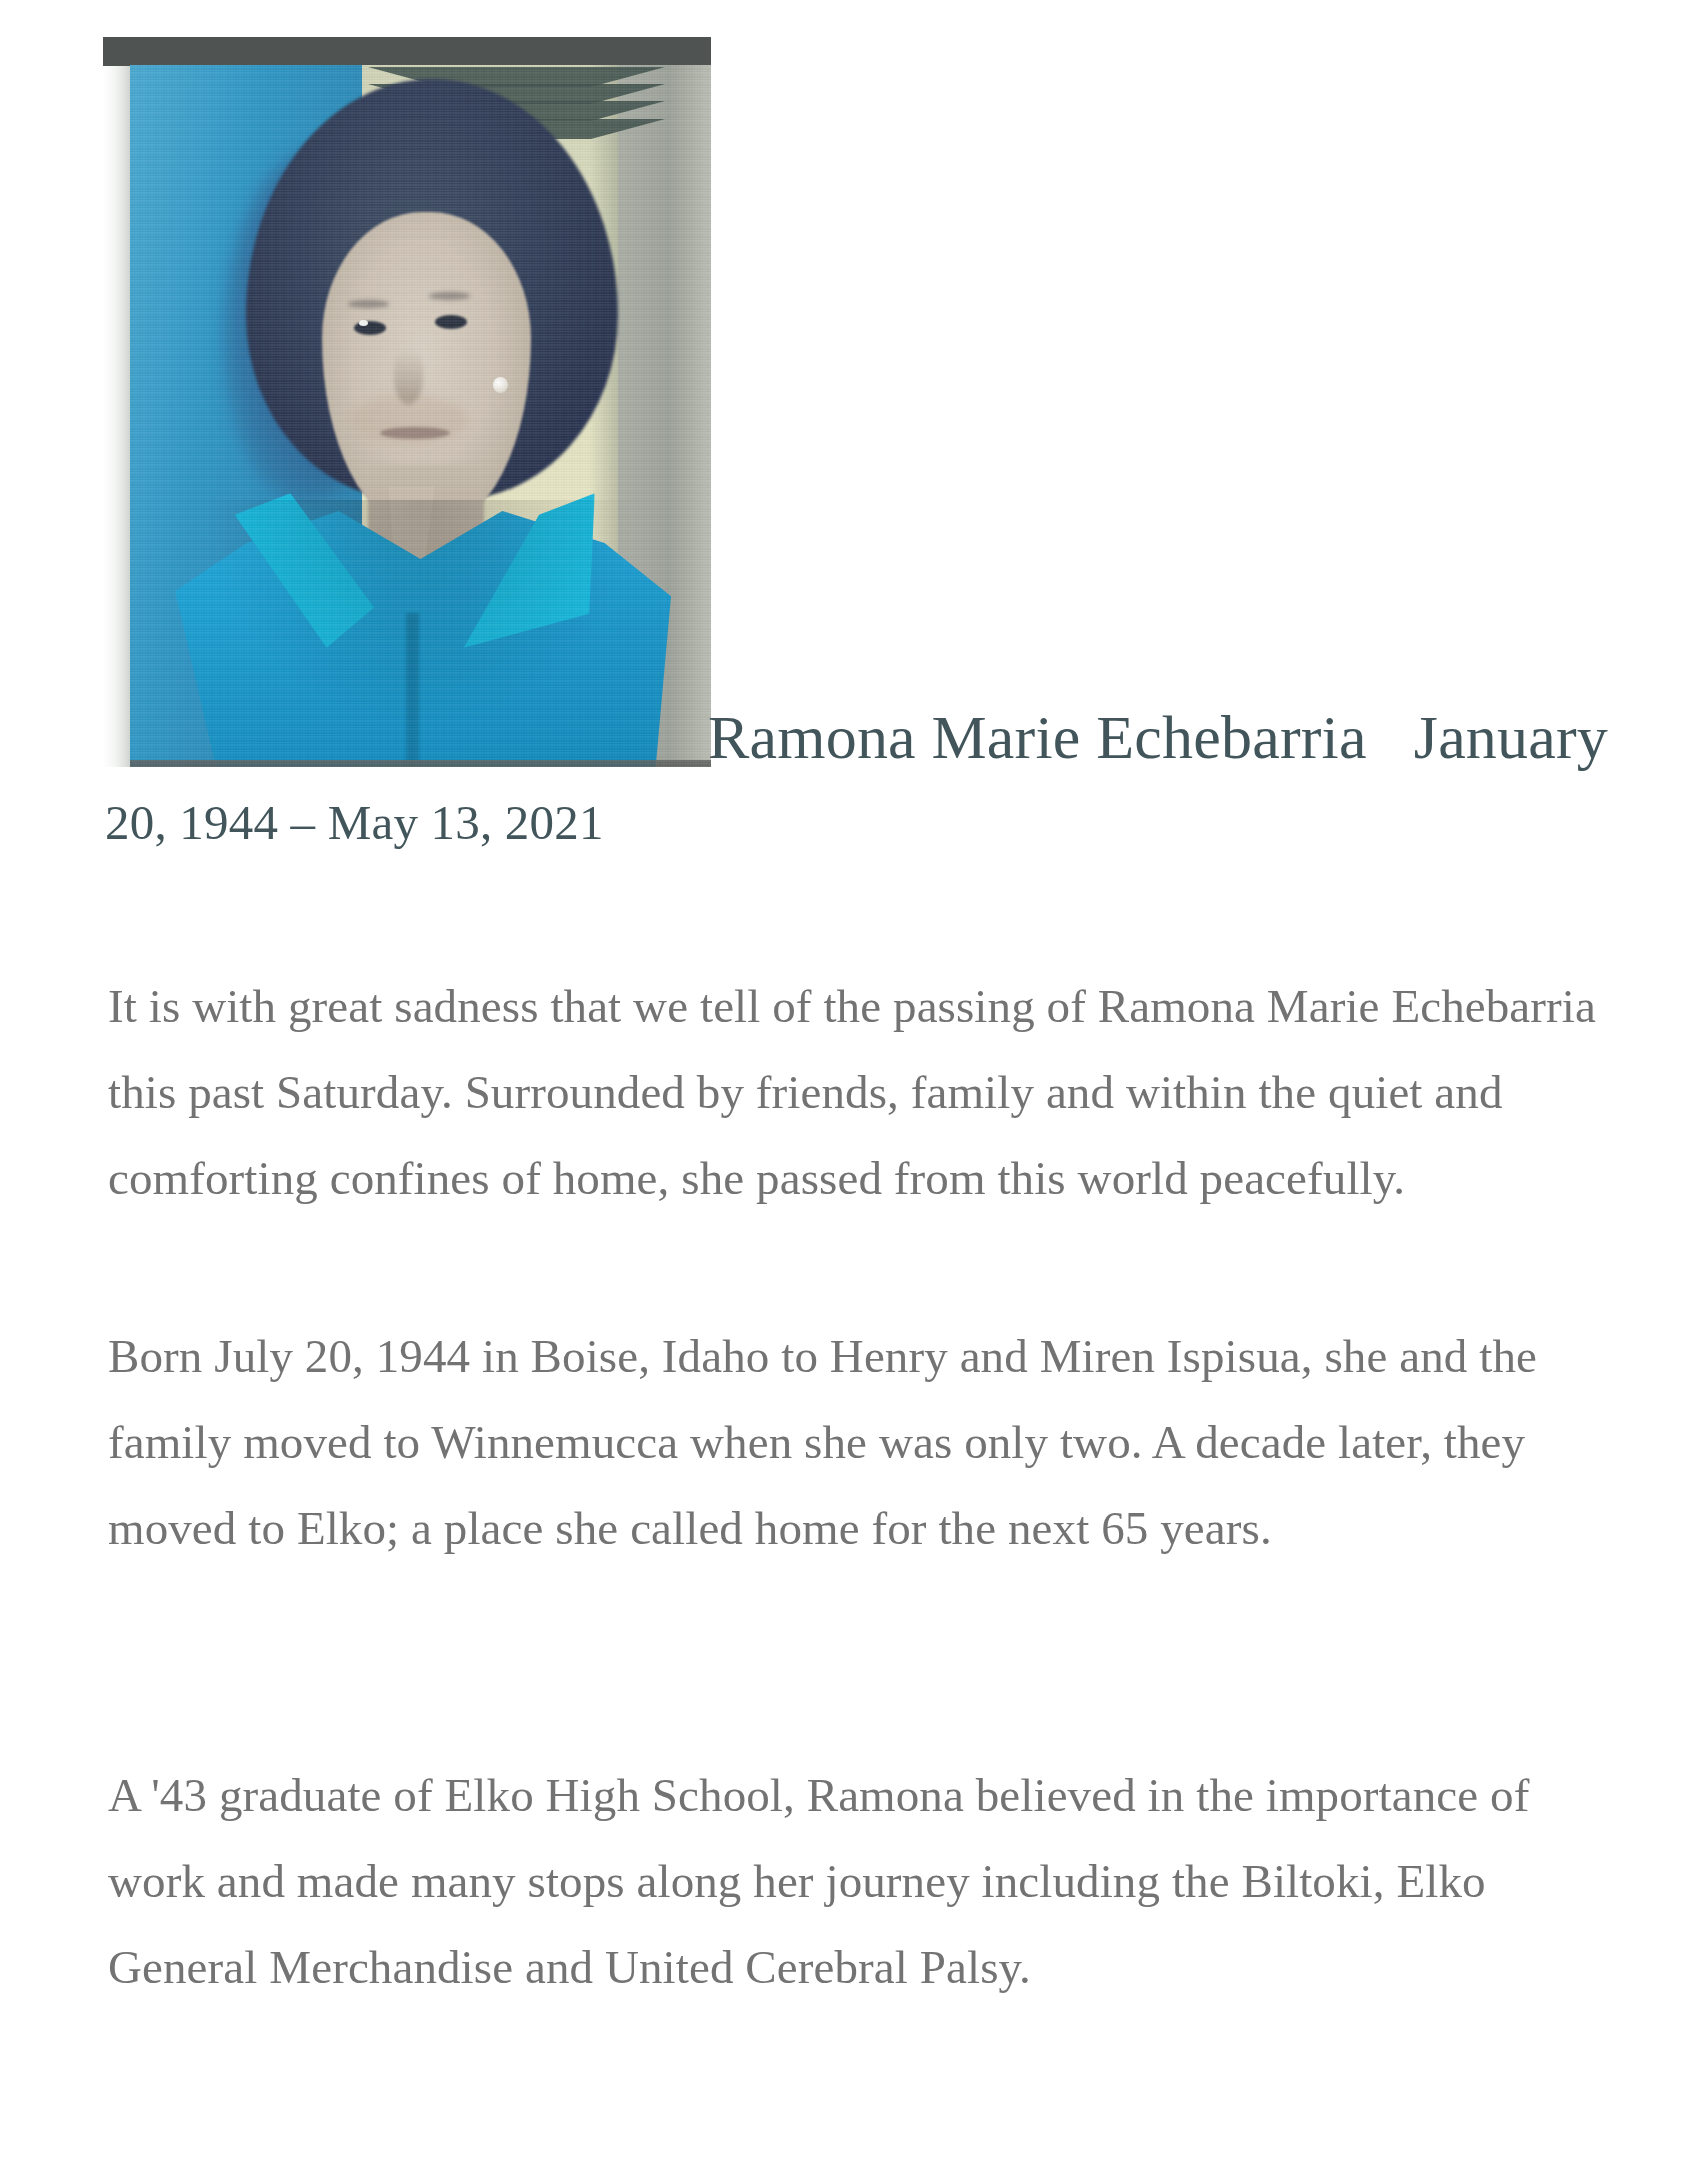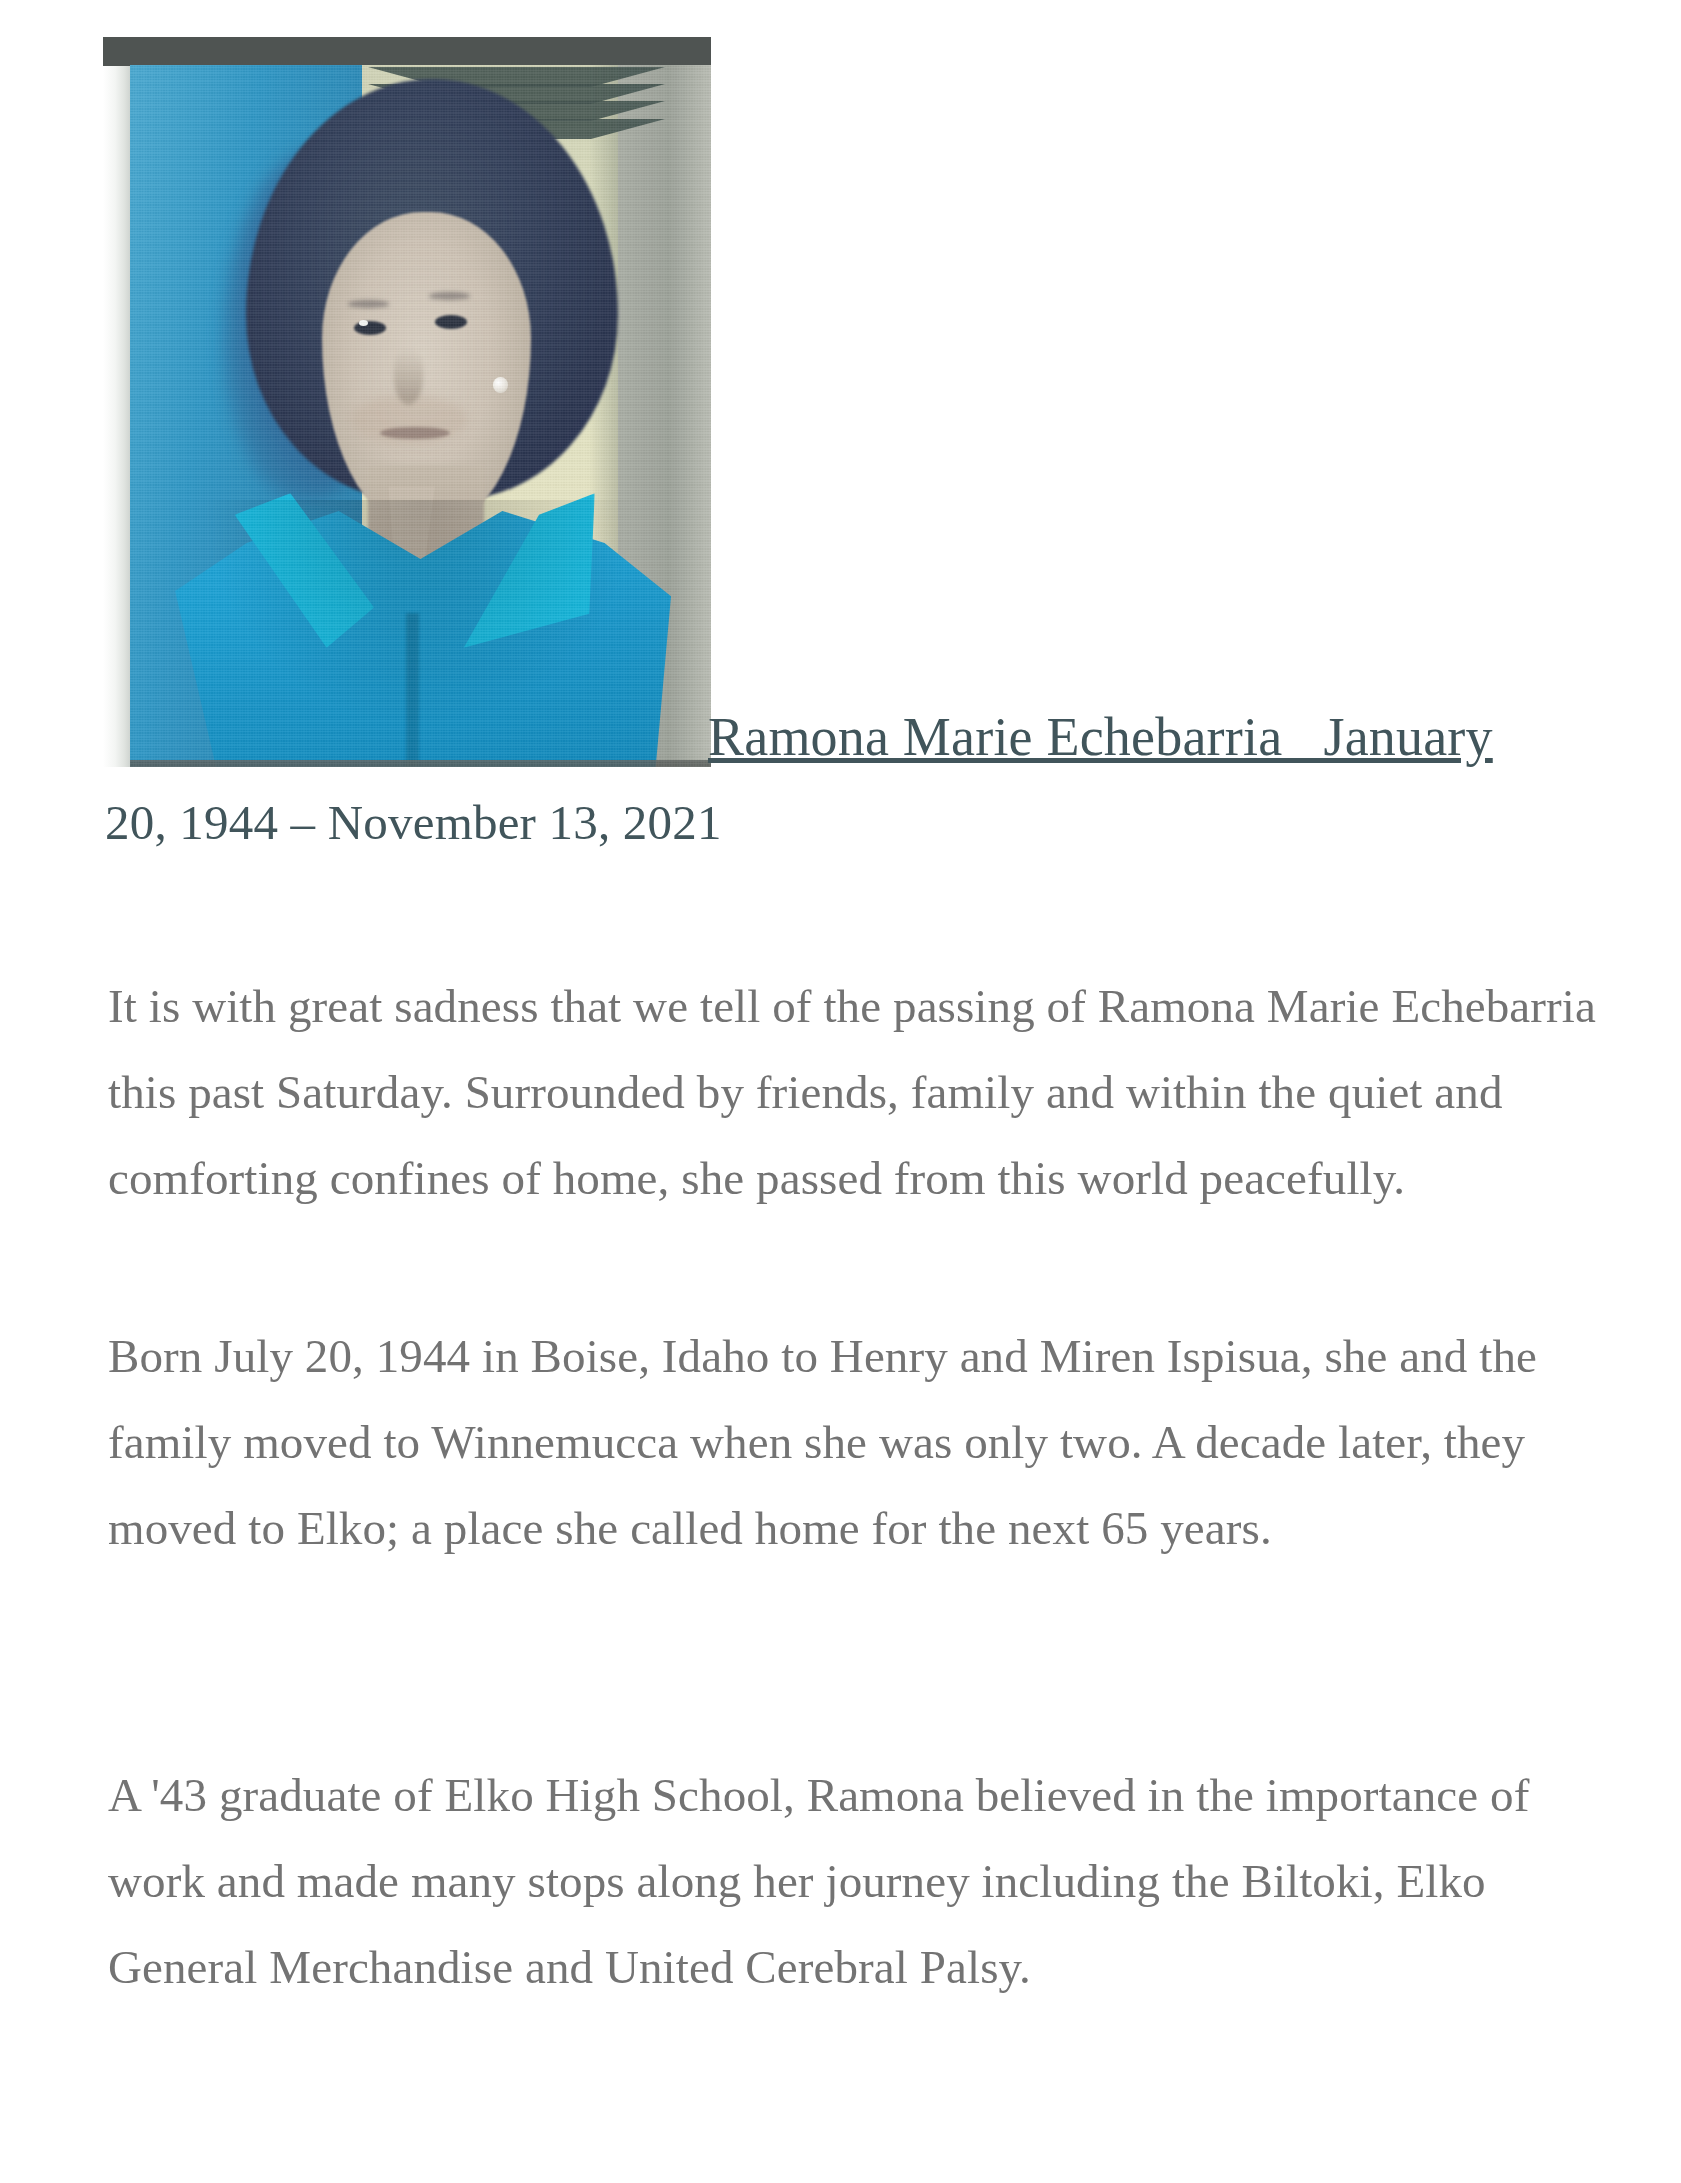--- a/index.html
+++ b/index.html
@@ -290,26 +290,25 @@
     left: 0;
     top: 0;
     width: 1682px;
   }
 
   .headline {
     position: absolute;
     left: 708px;
     top: 709px;
     width: 949px;
-    font-size: 54px;
+    font-size: 62px;
     line-height: 56px;
     color: #41555b;
     white-space: pre;
     letter-spacing: 0.2px;
-    text-decoration: underline;
   }
 
   .headline-cont {
     position: absolute;
     left: 105px;
     top: 795px;
     width: 1489px;
     font-size: 49px;
     line-height: 56px;
     color: #41555b;
@@ -376,21 +375,21 @@
 
       <div class="photo-bottombar"></div>
       <div class="grain"></div>
     </div>
   </div>
 
   <div class="doc-text">
 
     <div class="headline">Ramona Marie Echebarria   January</div>
 
-    <div class="headline-cont">20, 1944 – November 13, 2021</div>
+    <div class="headline-cont">20, 1944 – May 13, 2021</div>
 
     <p class="para p1">It is with great sadness that we tell of the passing of Ramona Marie Echebarria this past Saturday.    Surrounded by friends, family and within the quiet and comforting confines of home, she passed from this world peacefully.</p>
 
     <p class="para p2">Born July 20, 1944 in Boise, Idaho to Henry and Miren Ispisua, she and the family moved to Winnemucca when she was only two. A decade later, they moved to Elko; a place she called home for the next 65 years.</p>
 
     <p class="para p3">A '43 graduate of Elko High School, Ramona believed in the importance of work and made many stops along her journey including the Biltoki, Elko General Merchandise and United Cerebral Palsy.</p>
 
   </div>
 </div>
 

